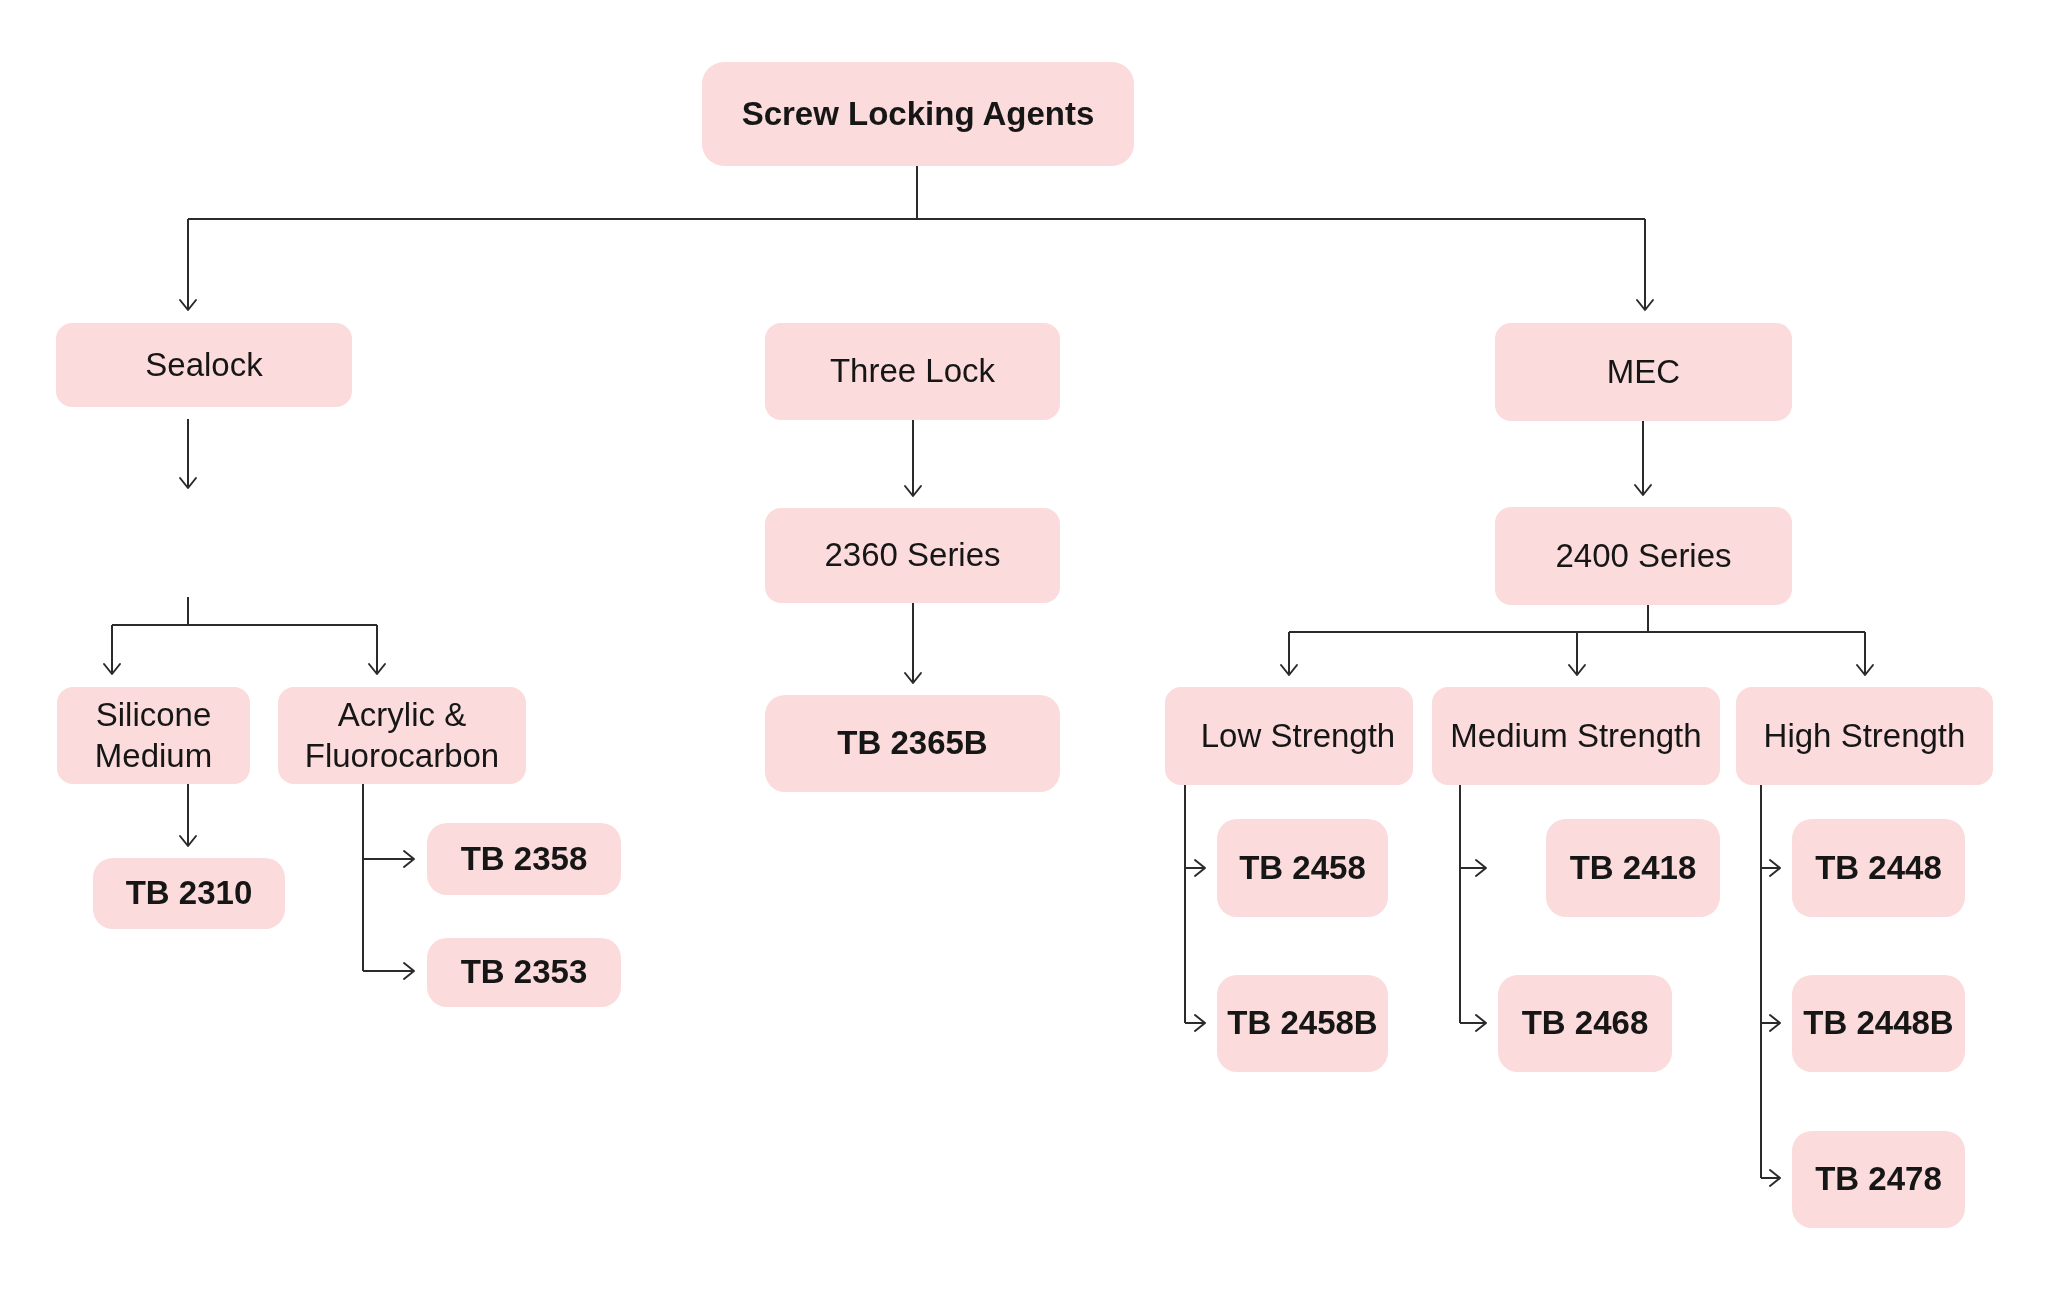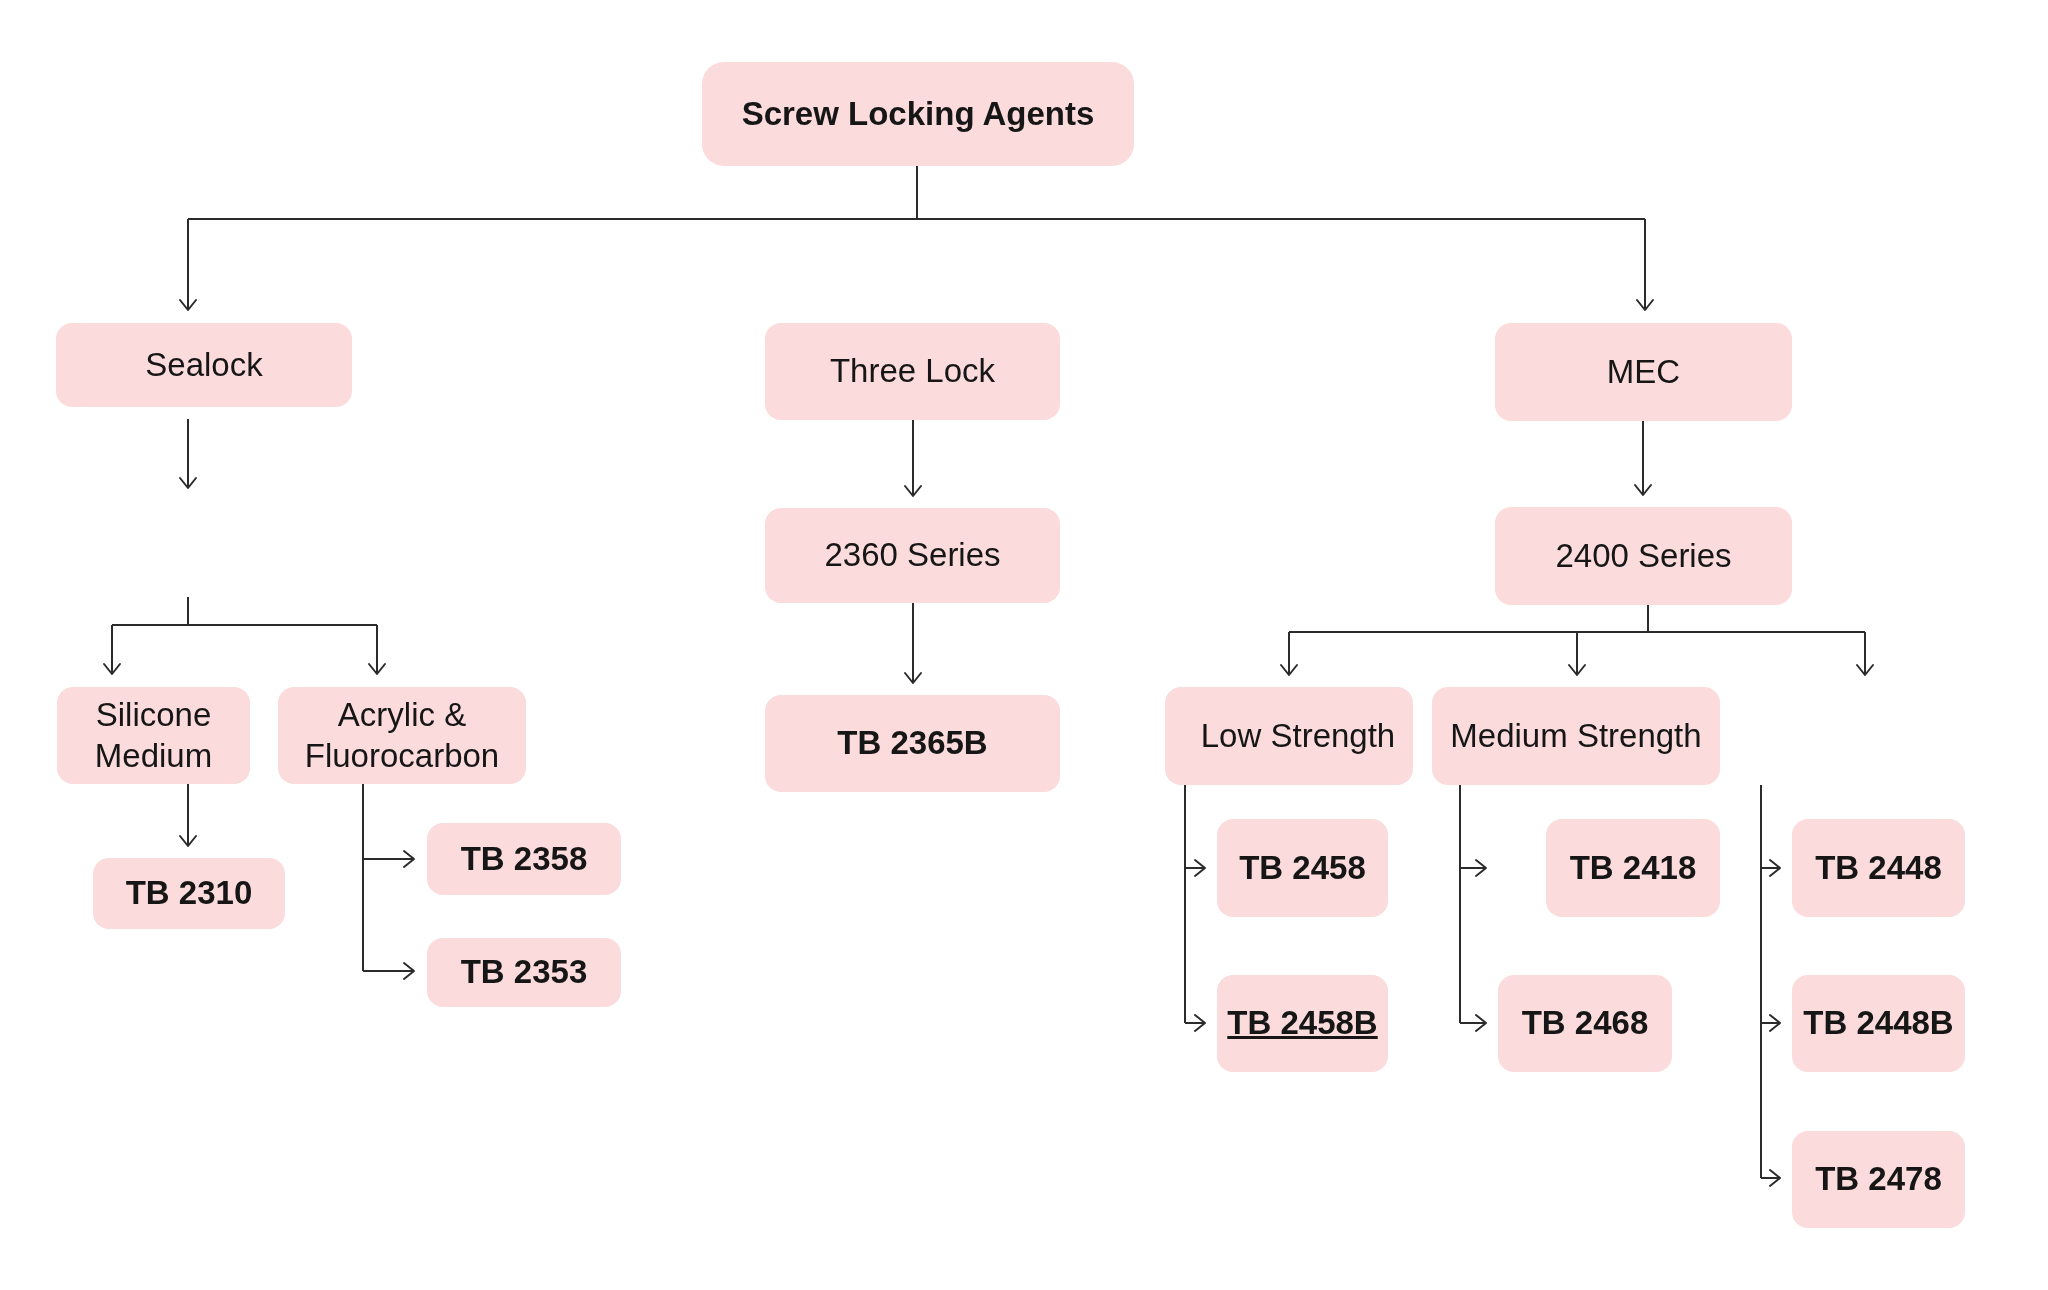--- a/index.html
+++ b/index.html
@@ -24,21 +24,21 @@
     background:var(--node-fill);
     border-radius:16px;
     display:flex;align-items:center;justify-content:center;
     text-align:center;
     font-size:33px;
     line-height:1.22;
     padding:0 10px;
     box-sizing:border-box;
   }
   .node.root{font-weight:700;border-radius:22px;}
-  .node.tb{font-weight:600;white-space:nowrap;}
+  .node.tb{font-weight:600;white-space:nowrap;border-radius:20px;}
 </style>
 </head>
 <body>
 
 <div id="canvas">
 
   <svg id="edges" viewBox="0 0 2048 1290" xmlns="http://www.w3.org/2000/svg">
     <defs>
       <marker id="arrow" viewBox="0 0 22 22" refX="12" refY="11" markerWidth="22" markerHeight="22" markerUnits="userSpaceOnUse" orient="auto">
         <path d="M2,3 L12,11 L2,19" stroke-linecap="round" stroke-linejoin="round"></path>
@@ -95,23 +95,24 @@
 
   <div class="node" style="left:765px;top:323px;width:295px;height:97px;">Three Lock</div>
   <div class="node" style="left:765px;top:508px;width:295px;height:95px;">2360 Series</div>
   <div class="node tb" style="left:765px;top:695px;width:295px;height:97px;">TB 2365B</div>
 
   <div class="node" style="left:1495px;top:323px;width:297px;height:98px;">MEC</div>
   <div class="node" style="left:1495px;top:507px;width:297px;height:98px;">2400 Series</div>
 
   <div class="node" style="left:1165px;top:687px;width:248px;height:98px;padding-left:28px;">Low Strength</div>
   <div class="node" style="left:1432px;top:687px;width:288px;height:98px;">Medium Strength</div>
+  <div class="node" style="left:1736px;top:687px;width:257px;height:98px;">High Strength</div>
 
   <div class="node tb" style="left:1217px;top:819px;width:171px;height:98px;">TB 2458</div>
-  <div class="node tb" style="left:1217px;top:975px;width:171px;height:97px;text-decoration:underline;">TB 2458B</div>
+  <div class="node tb" style="left:1217px;top:975px;width:171px;height:97px;">TB 2458B</div>
 
   <div class="node tb" style="left:1498px;top:819px;width:174px;height:98px;margin-left:48px;">TB 2418</div>
   <div class="node tb" style="left:1498px;top:975px;width:174px;height:97px;">TB 2468</div>
 
   <div class="node tb" style="left:1792px;top:819px;width:173px;height:98px;">TB 2448</div>
   <div class="node tb" style="left:1792px;top:975px;width:173px;height:97px;">TB 2448B</div>
   <div class="node tb" style="left:1792px;top:1131px;width:173px;height:97px;">TB 2478</div>
 
 </div>
 

